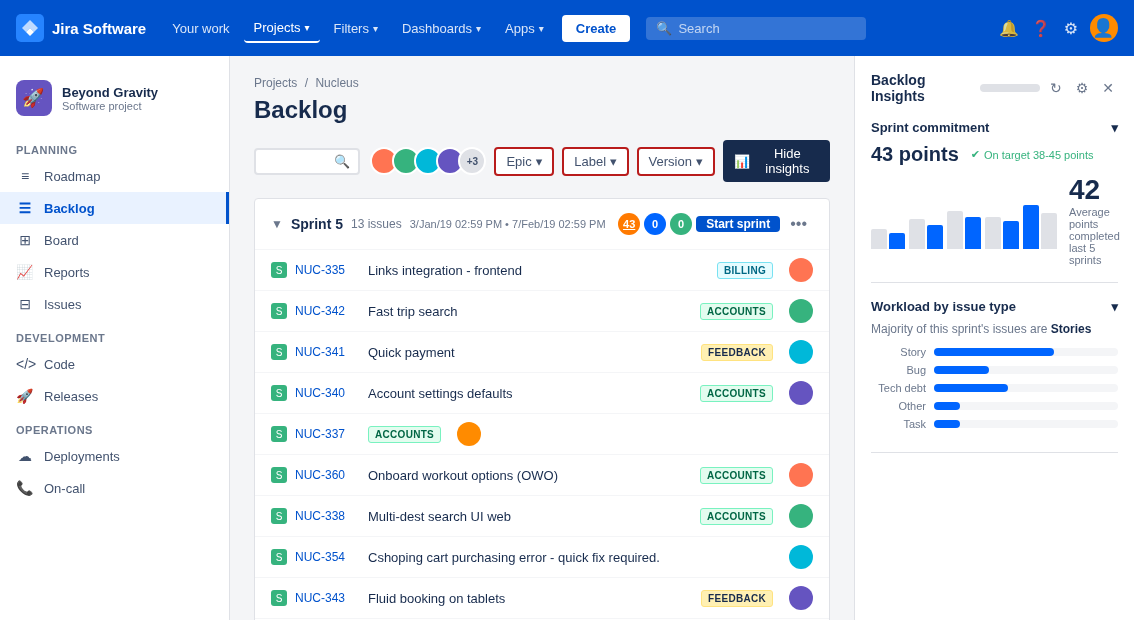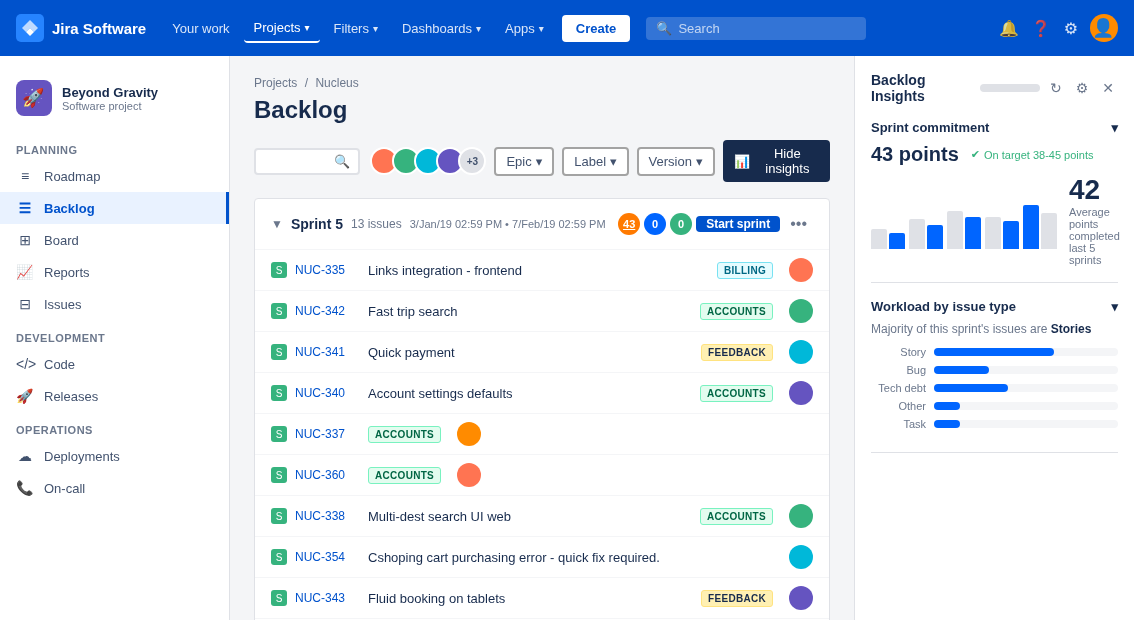--- a/index.html
+++ b/index.html
@@ -69,21 +69,21 @@
     .search-box input { border: none; outline: none; font-size: 13px; width: 100%; }
     .avatar-group { display: flex; margin-left: 8px; }
     .avatar-sm {
       width: 28px; height: 28px; border-radius: 50%; border: 2px solid #fff;
       margin-left: -6px; background: #dfe1e6; overflow: hidden;
       display: flex; align-items: center; justify-content: center; font-size: 10px; font-weight: 600;
     }
     .avatar-more { background: #dfe1e6; color: #42526e; font-size: 10px; }
     .filter-btn {
       display: flex; align-items: center; gap: 4px; padding: 5px 10px;
-      border: 2px solid #a3a3a3; border-radius: 4px; background: #fff;
+      border: 2px solid #b91c1c; border-radius: 4px; background: #fff;
       font-size: 13px; cursor: pointer; color: #42526e;
     }
     .hide-insights-btn {
       margin-left: auto; display: flex; align-items: center; gap: 6px;
       background: #172b4d; color: #fff; padding: 6px 12px;
       border-radius: 4px; font-size: 13px; cursor: pointer; border: none;
     }
 
     
     .sprint-section { background: #fff; border-radius: 4px; margin-bottom: 16px; border: 1px solid #dfe1e6; }
@@ -366,20 +366,21 @@
         </div>
         <div class="issue-row">
           <div class="issue-type-icon">S</div>
           <span class="issue-key">NUC-337</span>
           <span class="issue-label label-accounts">ACCOUNTS</span>
           <div class="issue-avatar av5"></div>
         </div>
         <div class="issue-row">
           <div class="issue-type-icon">S</div>
           <span class="issue-key">NUC-360</span>
+          <span class="issue-title">Onboard workout options (OWO)</span>
           <span class="issue-label label-accounts">ACCOUNTS</span>
           <div class="issue-avatar av1"></div>
         </div>
         <div class="issue-row">
           <div class="issue-type-icon">S</div>
           <span class="issue-key">NUC-338</span>
           <span class="issue-title">Multi-dest search UI web</span>
           <span class="issue-label label-accounts">ACCOUNTS</span>
           <div class="issue-avatar av2"></div>
         </div>

